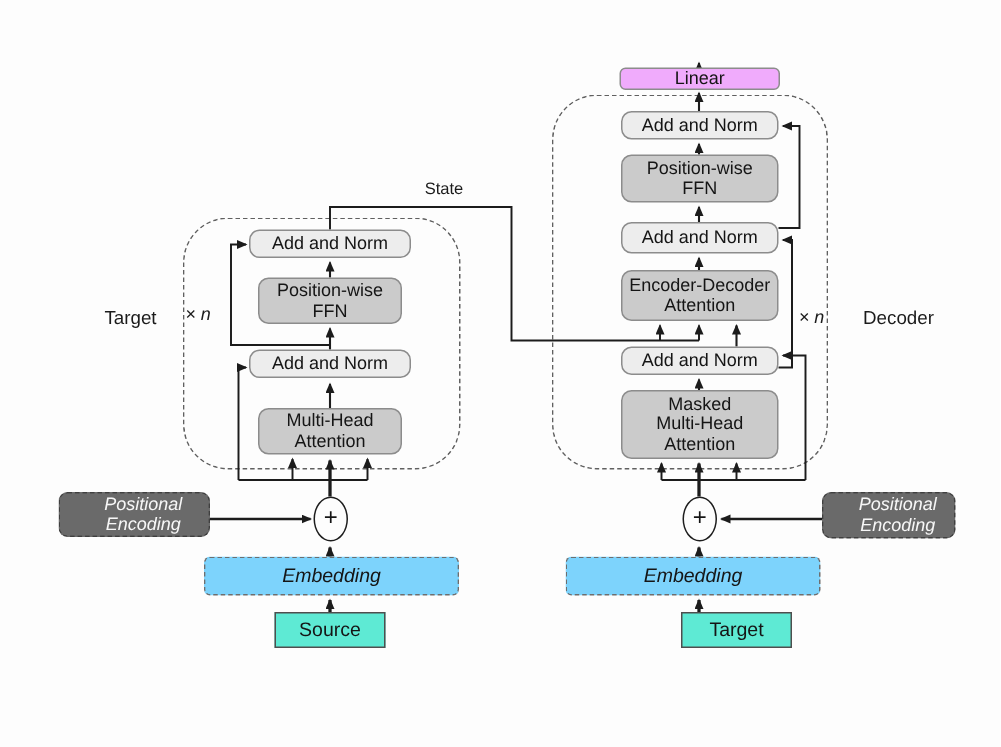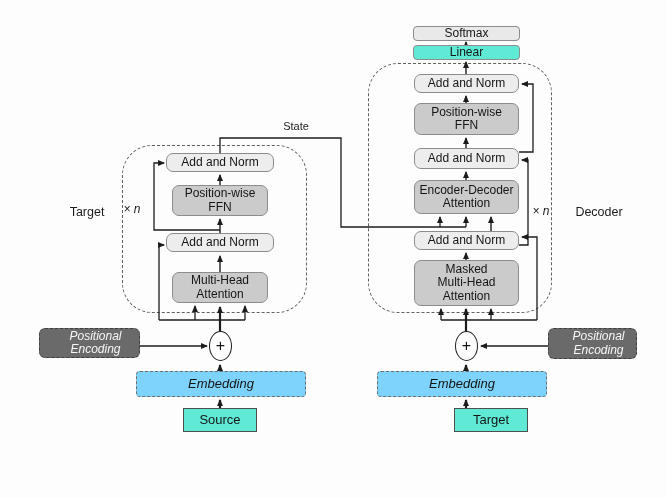--- a/index.html
+++ b/index.html
@@ -10,21 +10,21 @@
   
   .box{
     position:absolute;box-sizing:border-box;display:flex;flex-direction:column;
     align-items:center;justify-content:center;text-align:center;
     border:1.2px solid #8c8c8c;border-radius:7px;font-size:12px;line-height:13.5px;
     z-index:3;
   }
   .fill-light{background:#ededed;}
   .fill-gray{background:#cbcbcb;}
   .fill-softmax{background:#e9e9e9;border-radius:4px;}
-  .fill-linear{background:#5eead4;border-radius:4px;}
+  .fill-linear{background:#f0abfc;border-radius:4px;}
   .io{background:#5eead4;border:1.3px solid #4e4e4e;border-radius:0;font-size:13px;}
   .emb{background:#7dd3fc;border:1.4px dashed #6e6e6e;border-radius:4px;
        font-style:italic;font-size:13px;}
   .pe{background:#6a6a6a;border:1.4px dashed #3f3f3f;border-radius:6px;
       color:#f7f7f7;font-style:italic;font-size:12px;line-height:13.5px;padding-left:12px;}
   .region{
     position:absolute;box-sizing:border-box;border:1.3px dashed #606060;
     border-radius:30px;background:transparent;z-index:1;
   }
   .plus{
@@ -87,23 +87,20 @@
       <path d="M466,180 L466,172" stroke-width="1.4" marker-end="url(#ah)"></path>
       <path d="M519,245 L528,245 L528,160 L522,160" stroke-width="1.3" marker-end="url(#ah)"></path>
       <path d="M466,148 L466,138" stroke-width="1.4" marker-end="url(#ah)"></path>
       <path d="M519,152 L533,152 L533,84 L522,84" stroke-width="1.3" marker-end="url(#ah)"></path>
       <path d="M466,103 L466,96" stroke-width="1.4" marker-end="url(#ah)"></path>
       <path d="M466,74 L466,62" stroke-width="1.4" marker-end="url(#ah)"></path>
       <path d="M466,45 L466,42" stroke-width="1.4" marker-end="url(#ah)"></path>
     </g>
   </svg>
 
-  <div class="box fill-softmax" style="left:413px;top:26px;width:107px;height:15px;">
-    <span>Softmax</span>
-  </div>
   <div class="box fill-linear" style="left:413px;top:45px;width:107px;height:15px;">
     <span>Linear</span>
   </div>
 
   <div class="box fill-light" style="left:414px;top:74px;width:105px;height:19px;">
     <span>Add and Norm</span>
   </div>
   <div class="box fill-gray" style="left:414px;top:103px;width:105px;height:32px;">
     <span>Position-wise</span>
     <span>FFN</span>

